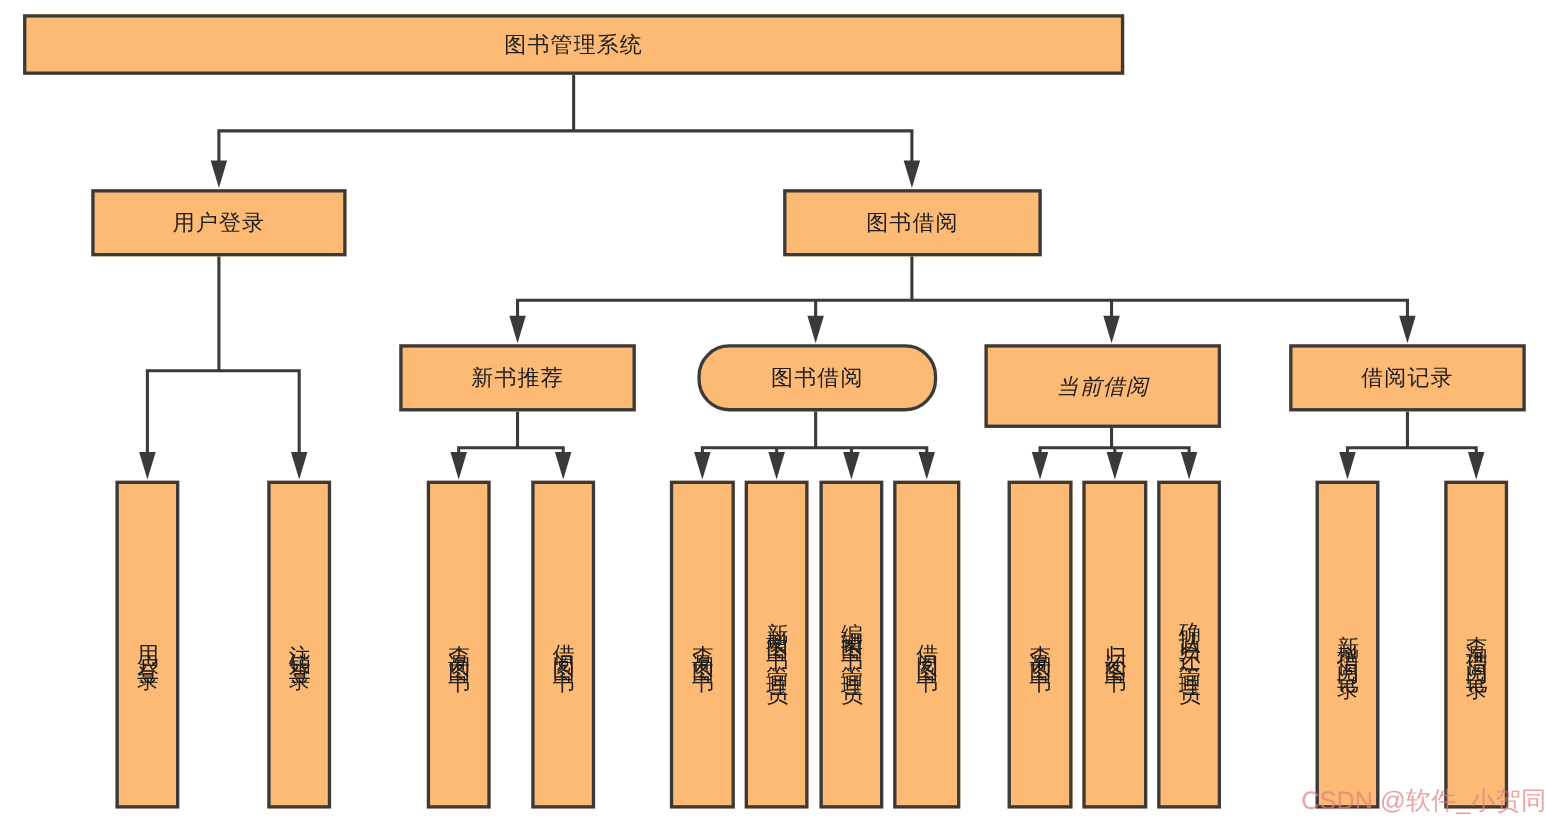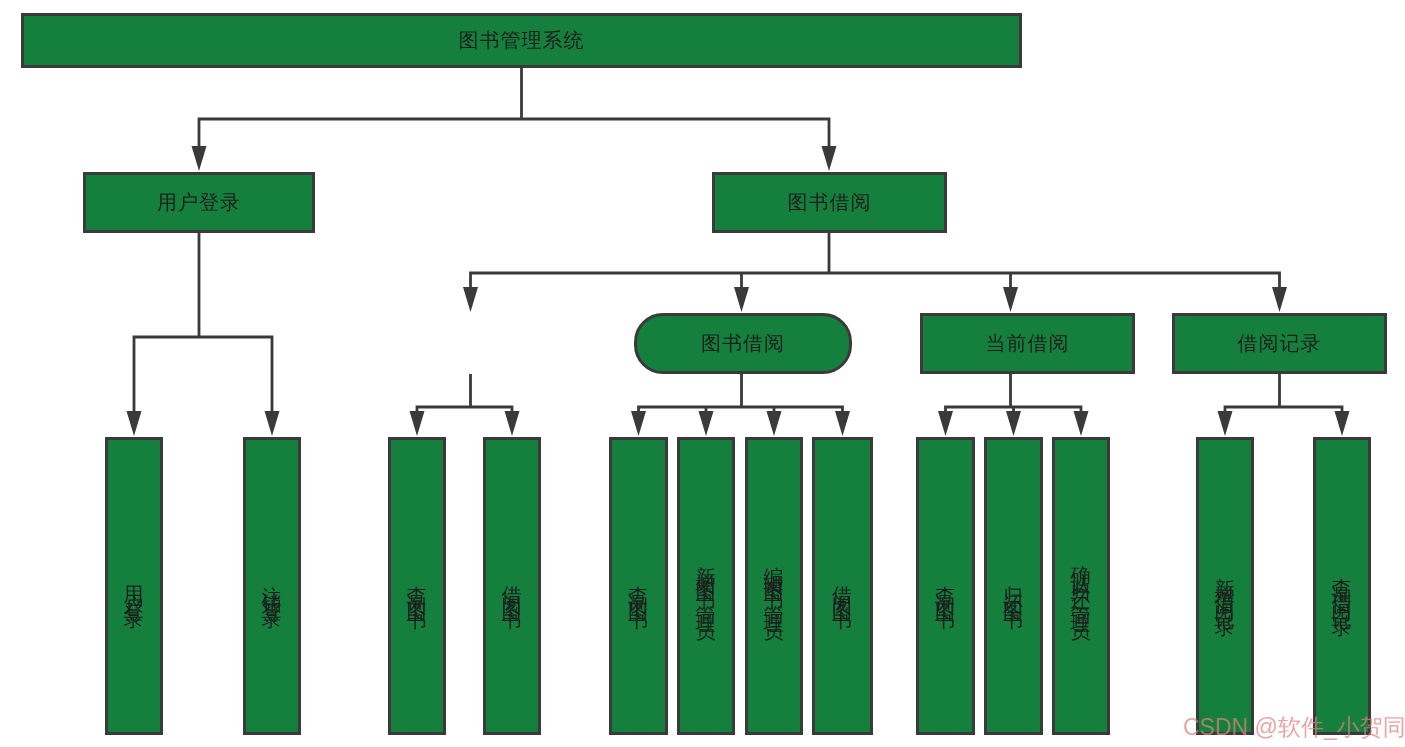--- a/index.html
+++ b/index.html
@@ -22,21 +22,21 @@
     stroke-width: 2.8;
   }
   .wires polygon {
     fill: #3a3a3a;
     stroke: none;
   }
   .box {
     position: absolute;
     box-sizing: border-box;
     border: 3px solid #3a3a3a;
-    background: #15803d;
+    background: #fdba74;
     display: flex;
     align-items: center;
     justify-content: center;
     color: #1d1d1d;
   }
   .box.h {
     font-size: 20px;
     letter-spacing: 1px;
     white-space: nowrap;
   }
@@ -123,24 +123,27 @@
     <span>图书管理系统</span>
   </div>
 
   <div class="box h" style="left:83px; top:172px; width:232px; height:61px;">
     <span>用户登录</span>
   </div>
   <div class="box h" style="left:712px; top:172px; width:235px; height:61px;">
     <span>图书借阅</span>
   </div>
 
+  <div class="box h" style="left:363px; top:313px; width:215px; height:61px;">
+    <span>新书推荐</span>
+  </div>
   <div class="box h" style="left:634px; top:313px; width:218px; height:61px;border-radius:29px;">
     <span>图书借阅</span>
   </div>
-  <div class="box h" style="left:920px; top:313px; width:215px; height:61px;">
+  <div class="box h" style="left:895px; top:313px; width:215px; height:76px;font-style:italic;">
     <span>当前借阅</span>
   </div>
   <div class="box h" style="left:1172px; top:313px; width:215px; height:61px;">
     <span>借阅记录</span>
   </div>
 
   <div class="box v" style="left:105px; top:437px; width:58px; height:298px;">
     <span>用户登录</span>
   </div>
   <div class="box v" style="left:243px; top:437px; width:58px; height:298px;">

